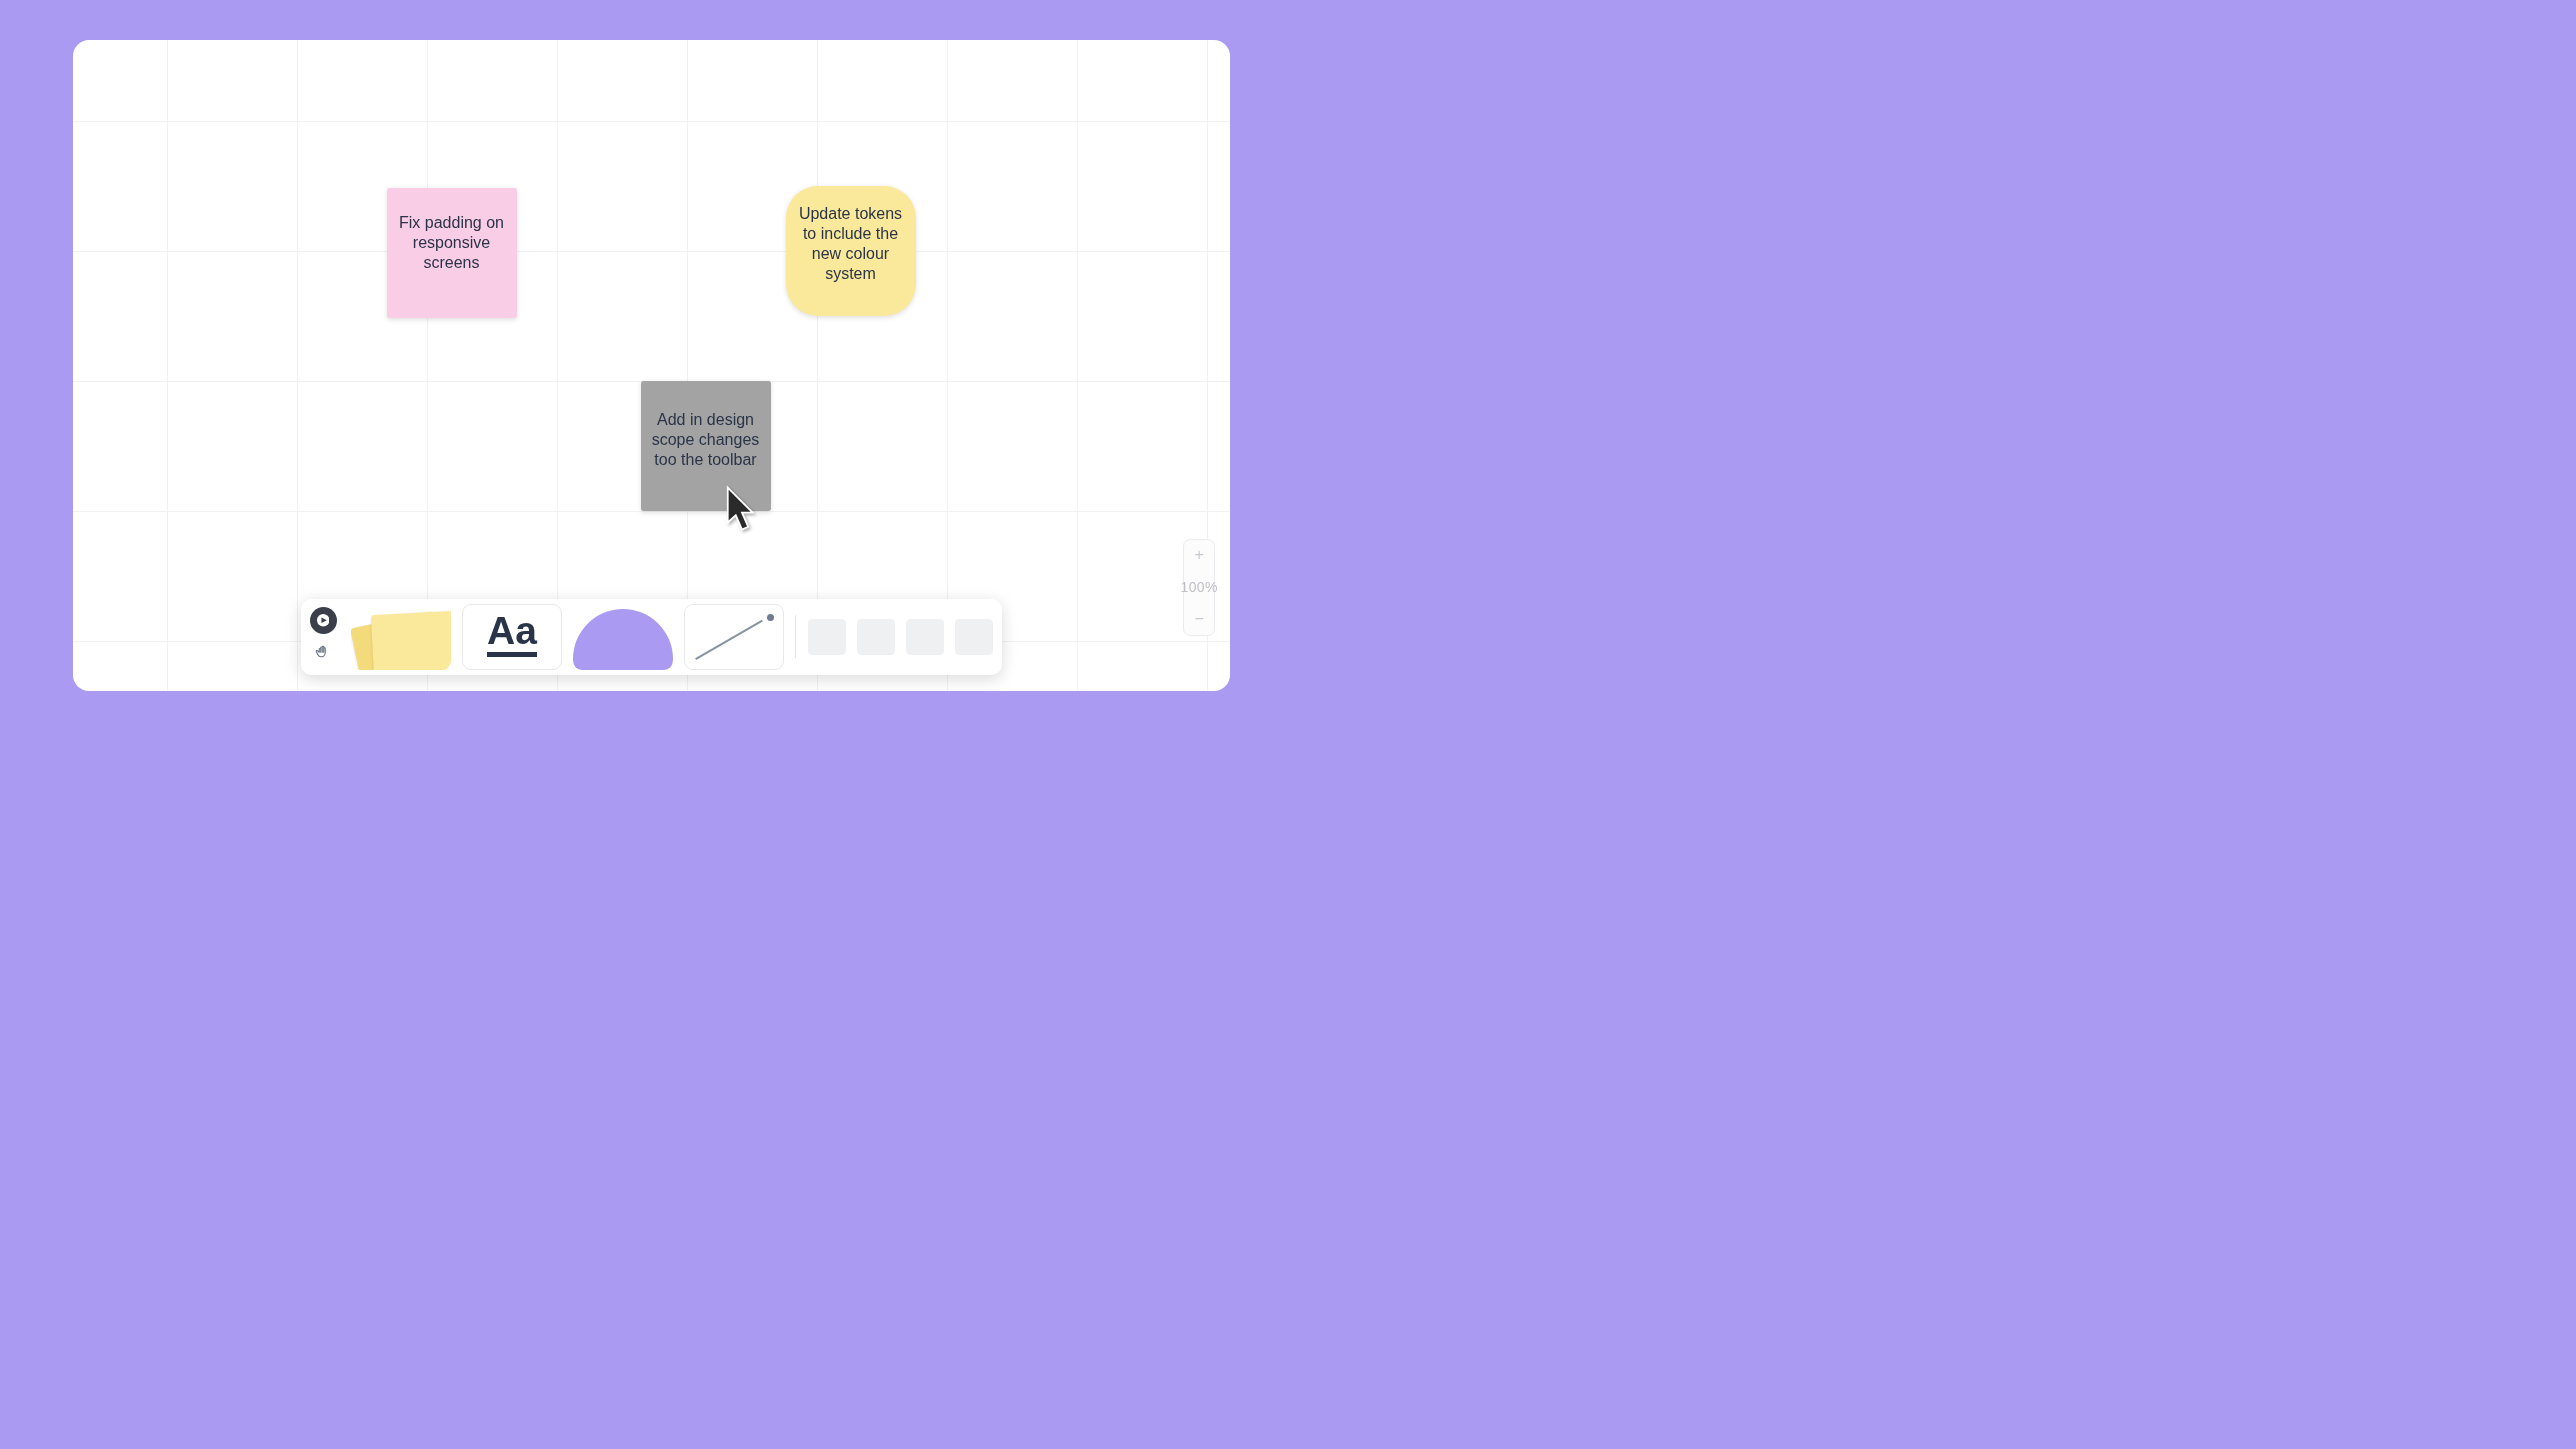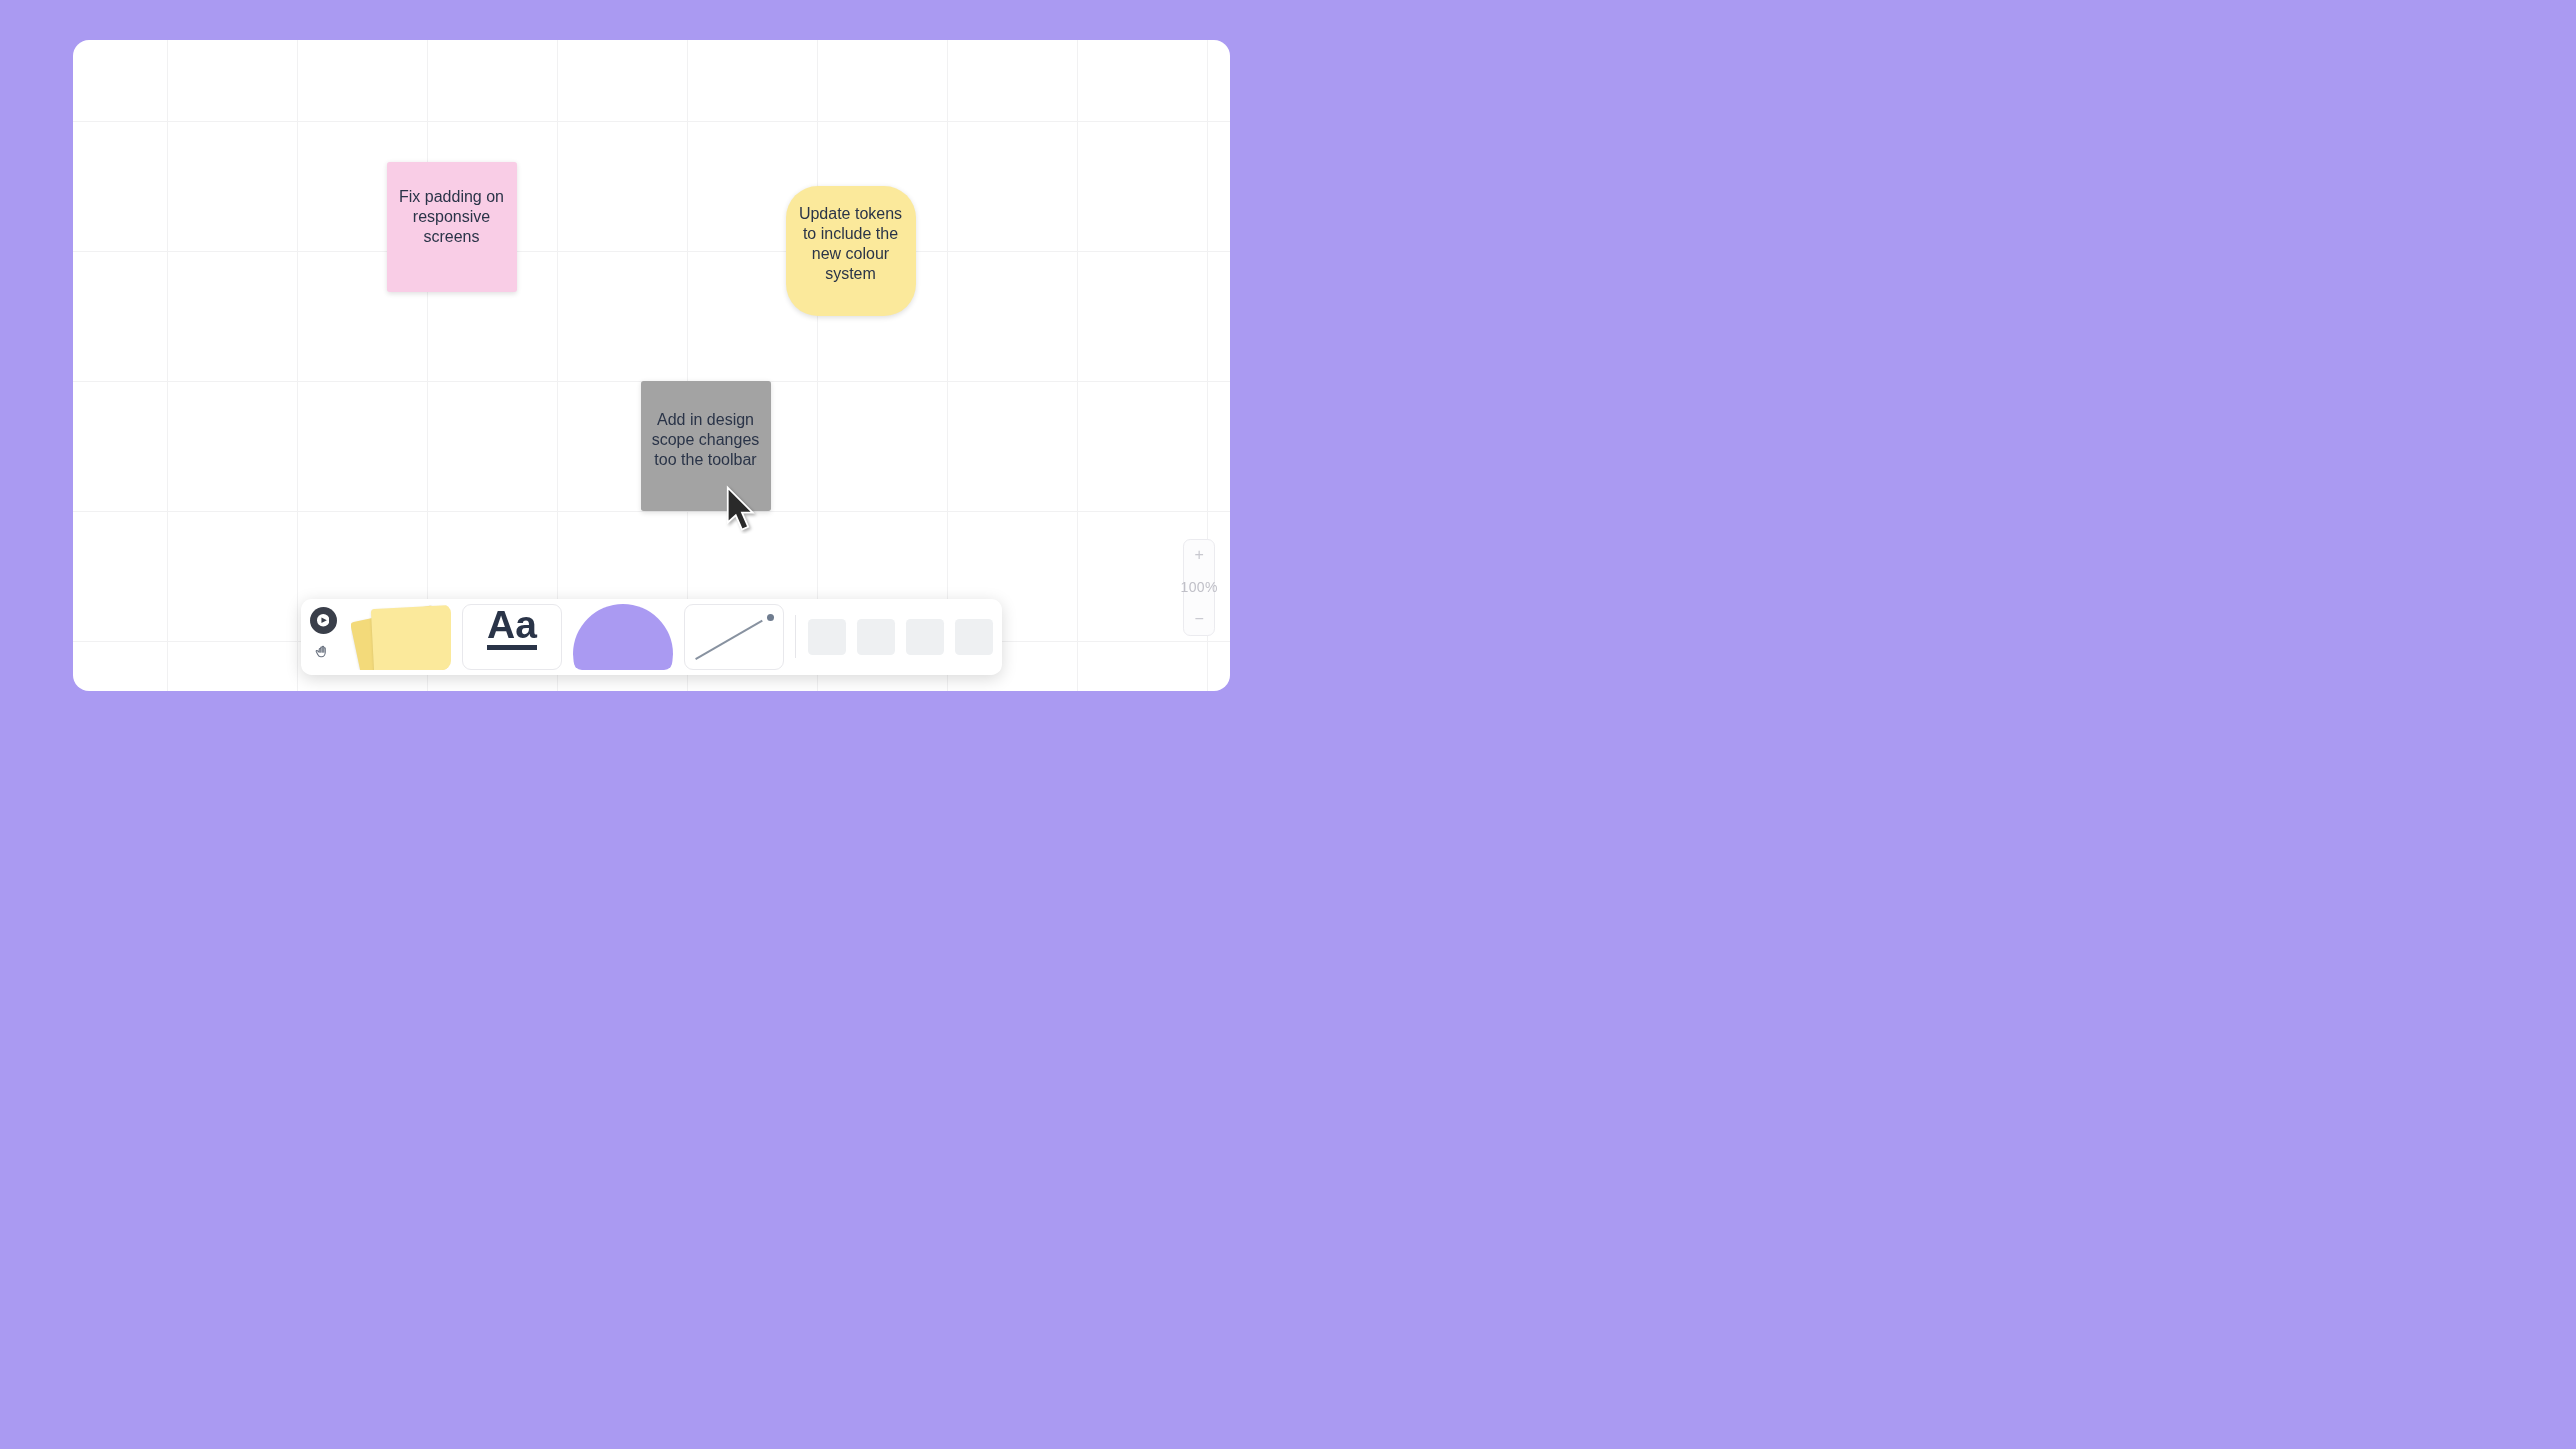--- a/index.html
+++ b/index.html
@@ -50,21 +50,21 @@
       text-align: center;
       font-size: 16px;
       line-height: 1.25;
       color: #2a3448;
       box-shadow: 0 1.8px 5.4px rgba(0,0,0,0.12);
     }
 
     .sticky-pink {
       background: #f9cde6;
       left: 314px;
-      top: 122px;
+      top: 148px;
     }
 
     .sticky-yellow {
       background: #fbe99b;
       left: 713px;
       top: 146px;
       padding-top: 18px;
       border-radius: 32px;
     }
 
@@ -119,21 +119,21 @@
     .mode-btn-play {
       background: #3a3f4a;
     }
 
     .toolbar-tool {
       width: 106px;
       height: 66px;
       border: 1.3px solid #e8e8ec;
       border-radius: 9px;
       display: flex;
-      align-items: flex-start;
+      align-items: center;
       justify-content: center;
       overflow: hidden;
       cursor: pointer;
       position: relative;
     }
 
     .toolbar-tool.no-border {
       border: none;
     }
 

